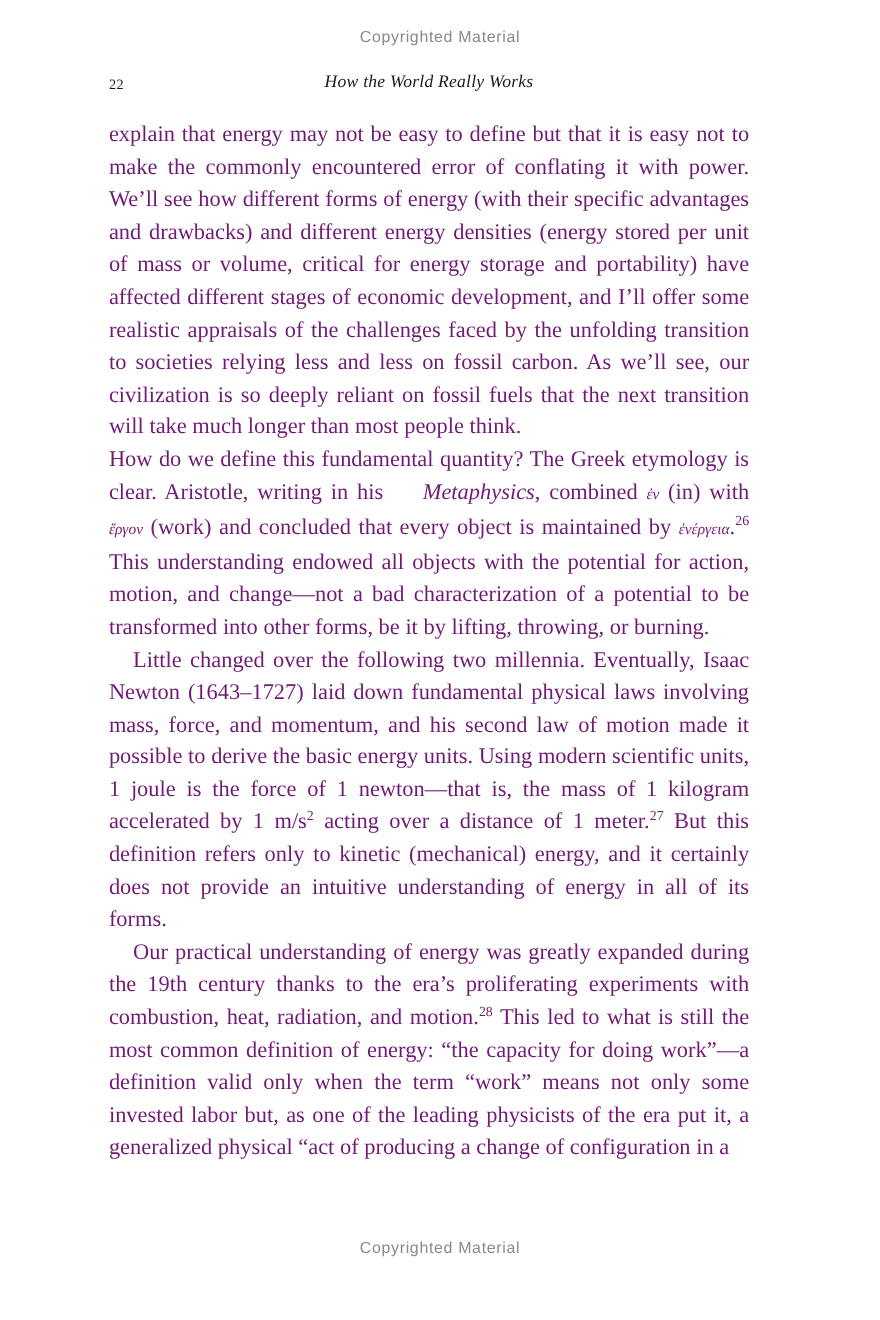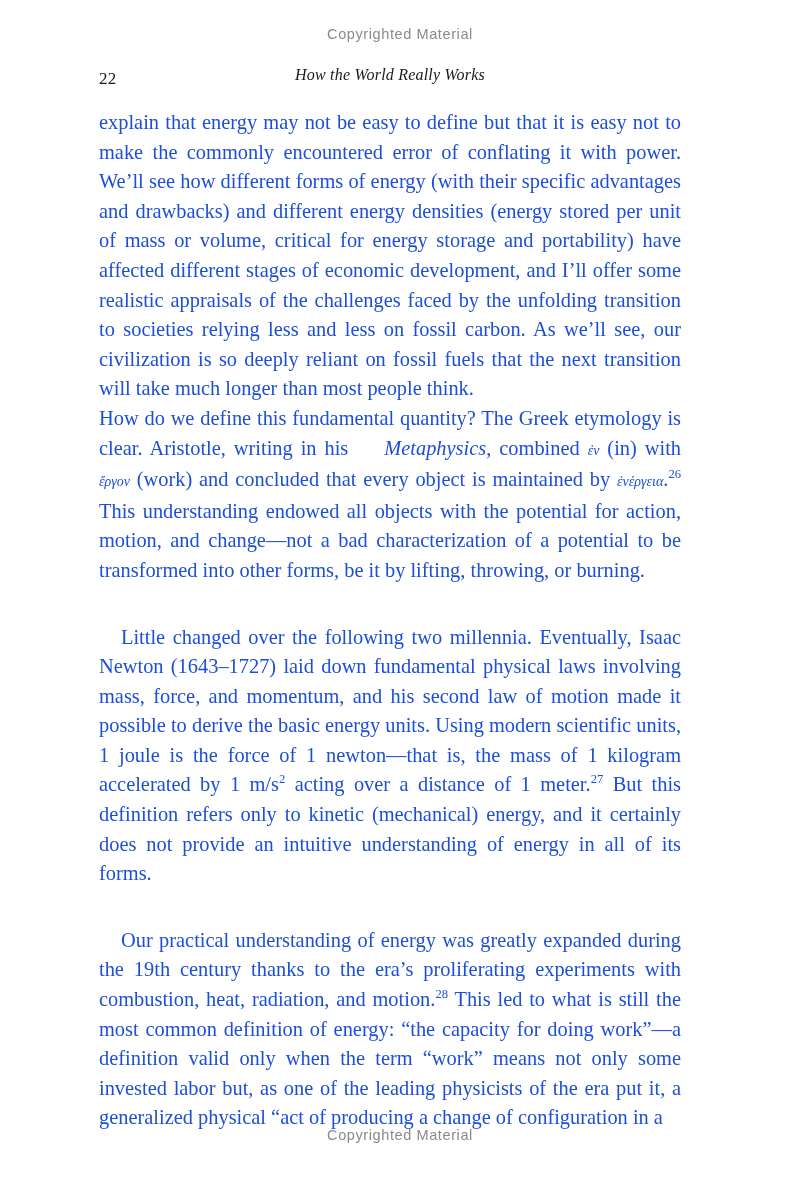--- a/index.html
+++ b/index.html
@@ -44,21 +44,21 @@
     position: absolute;
     top: 66px;
     left: 99px;
     width: 582px;
     height: 26px;
   }
   .folio {
     position: absolute;
     left: 0;
     top: 3px;
-    font-size: 17px;
+    font-size: 13px;
     font-family: "Liberation Serif", "DejaVu Serif", serif;
     color: #1a1a1a;
     letter-spacing: 0.3px;
   }
   .book-title {
     position: absolute;
     left: 0;
     width: 582px;
     top: 0;
     text-align: center;
@@ -75,27 +75,26 @@
     left: 99px;
     width: 582px;
   }
 
   p.body {
     margin: 0;
     text-align: justify;
     text-justify: inter-word;
     font-size: 20.4px;
     line-height: 29.6px;
-    color: #1d4ed8;
+    color: #701a75;
     hyphens: manual;
     -webkit-hyphens: manual;
   }
   p.body.indent {
     text-indent: 22px;
-    margin-top: 37px;
   }
 
   .section-heading {
     margin: 0;
     text-align: center;
     font-style: italic;
     font-weight: normal;
     font-size: 21.5px;
     line-height: 29.6px;
     color: #17171a;

